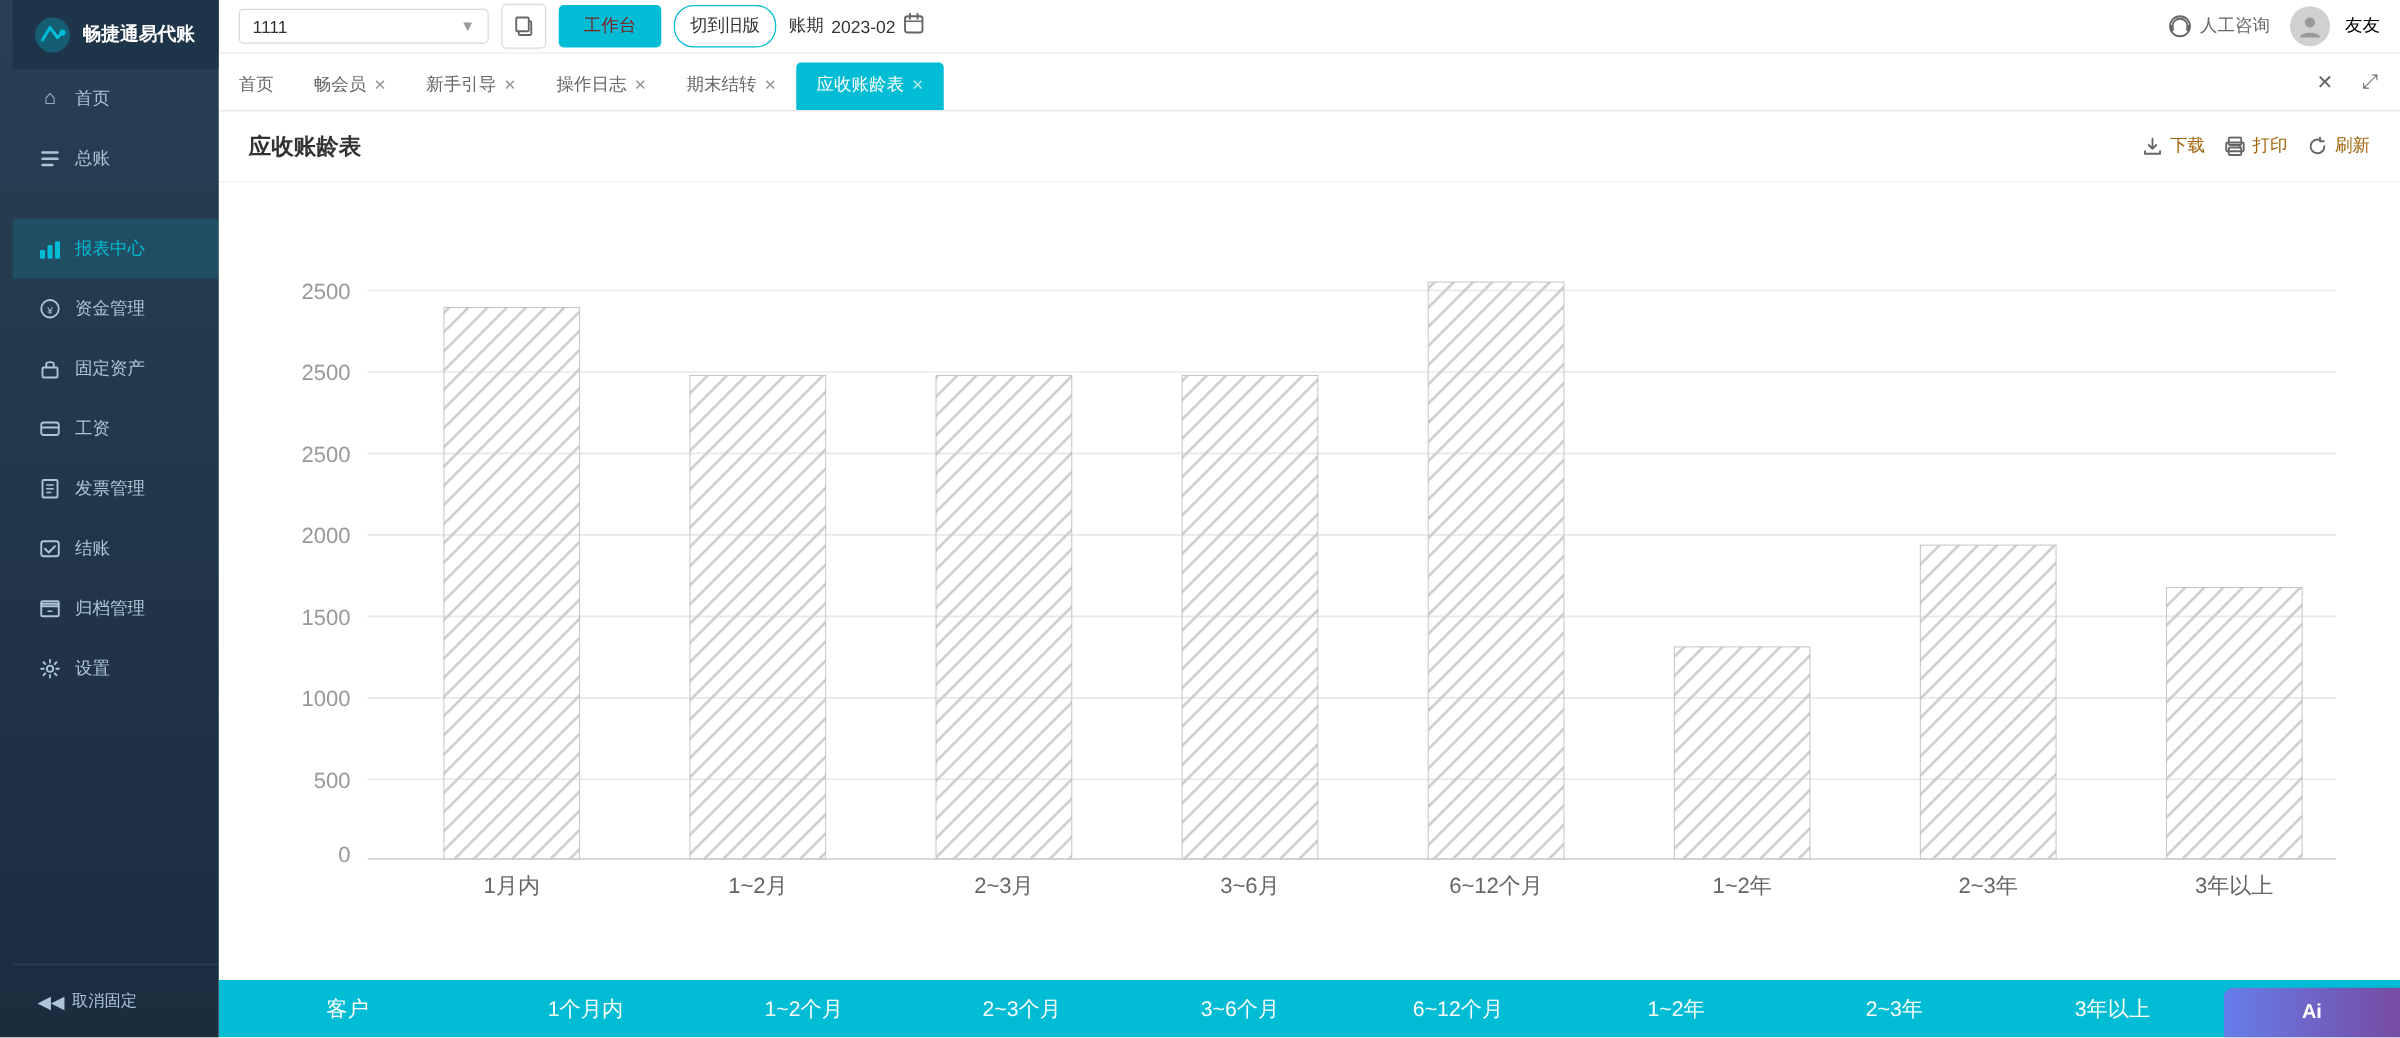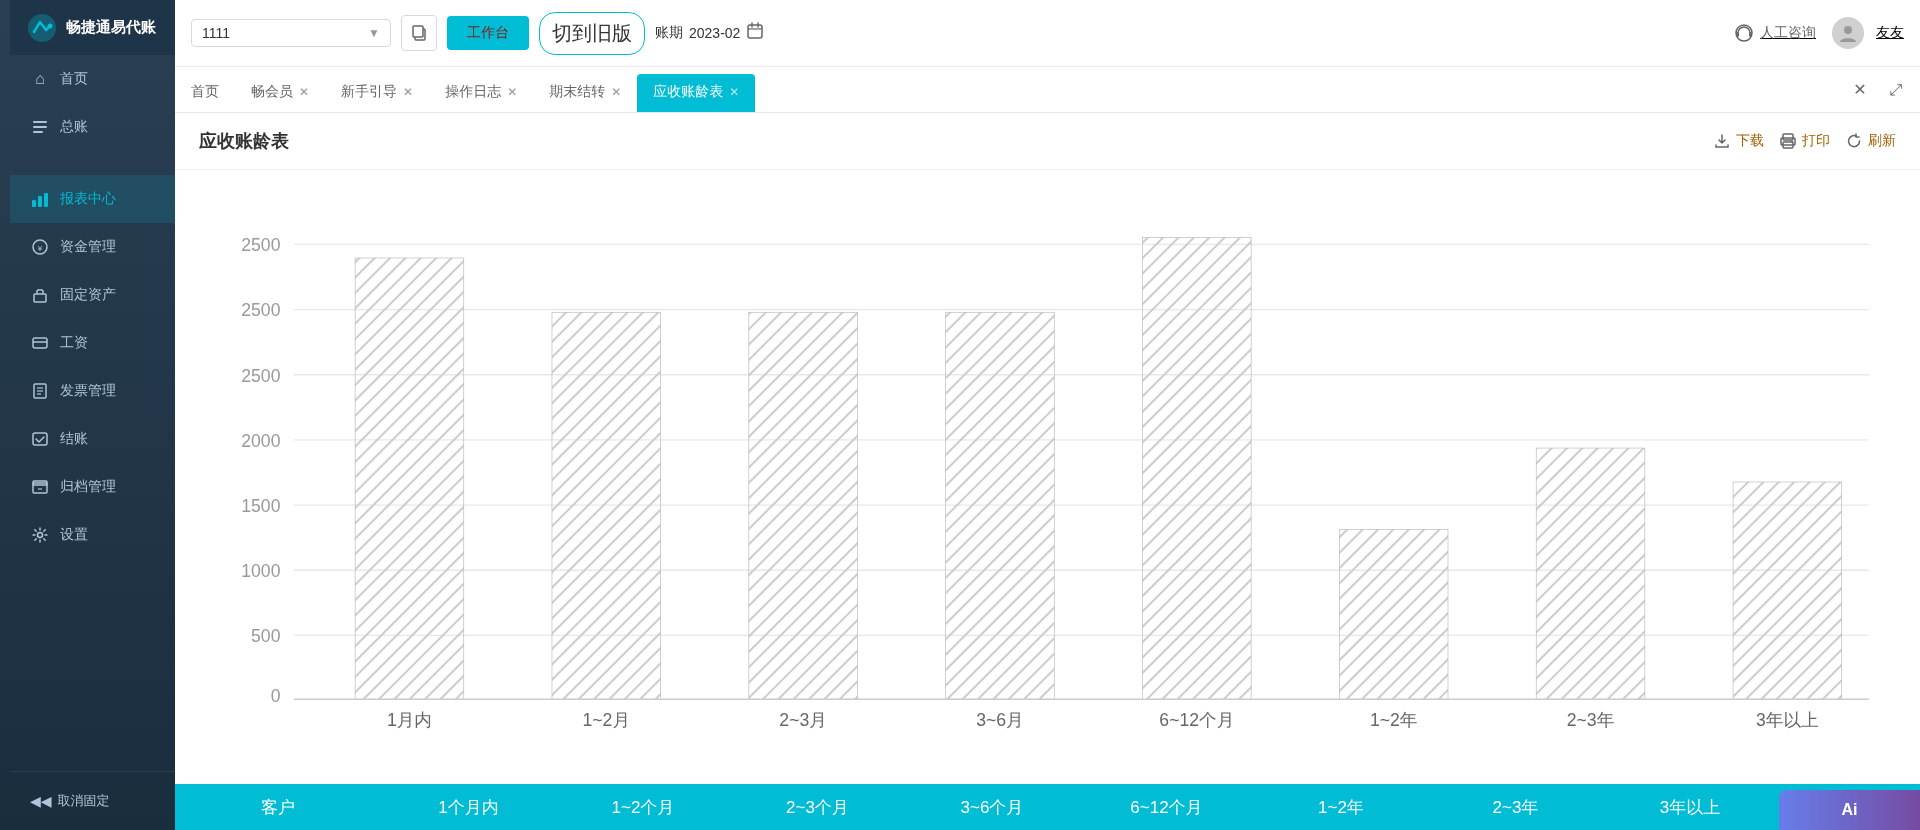--- a/index.html
+++ b/index.html
@@ -87,21 +87,21 @@
     .main-area {
       flex: 1;
       display: flex;
       flex-direction: column;
       background: #f0f2f5;
       overflow: hidden;
     }
 
     
     .top-header {
-      height: 67px;
+      height: 43px;
       background: #fff;
       display: flex;
       align-items: center;
       padding: 0 16px;
       border-bottom: 1px solid #e8e8e8;
       gap: 10px;
       flex-shrink: 0;
     }
     .account-selector {
       display: flex;
@@ -144,36 +144,35 @@
       cursor: pointer;
       font-size: 14px;
     }
     .switch-btn {
       background: #fff;
       color: #333;
       border: 1px solid #00bcd4;
       border-radius: 16px;
       padding: 7px 12px;
       cursor: pointer;
-      font-size: 20px;
+      font-size: 14px;
     }
     .period-label {
       color: #333;
       font-size: 14px;
       display: flex;
       align-items: center;
       gap: 6px;
     }
     .period-icon { color: #666; font-size: 16px; }
     .header-spacer { flex: 1; }
     .header-right {
       display: flex;
       align-items: center;
       gap: 16px;
-      text-decoration: underline;
     }
     .consult-btn {
       display: flex;
       align-items: center;
       gap: 6px;
       color: #666;
       cursor: pointer;
       font-size: 14px;
     }
     .user-info {

